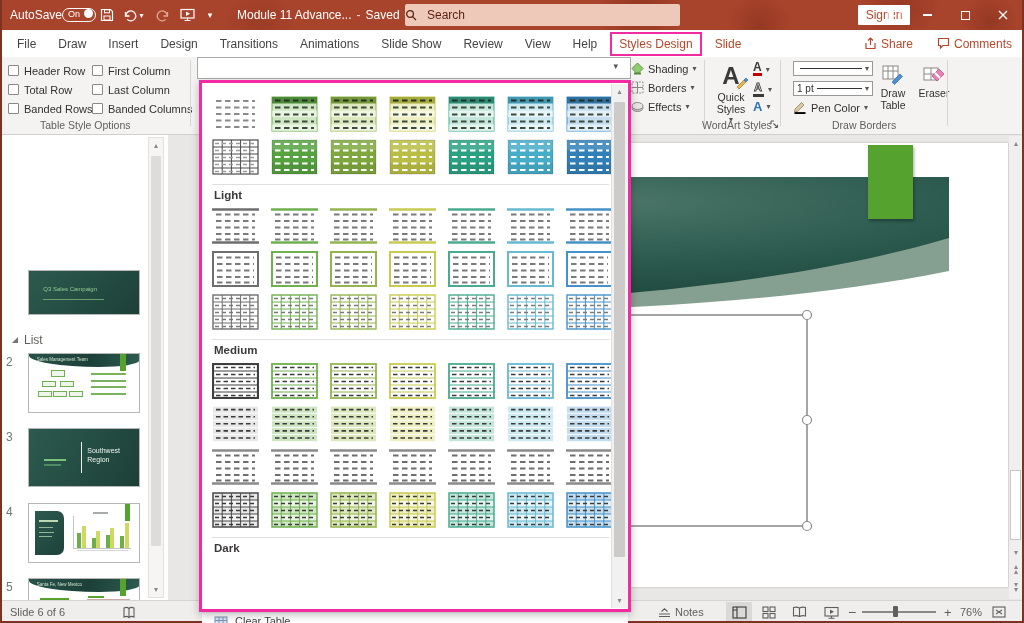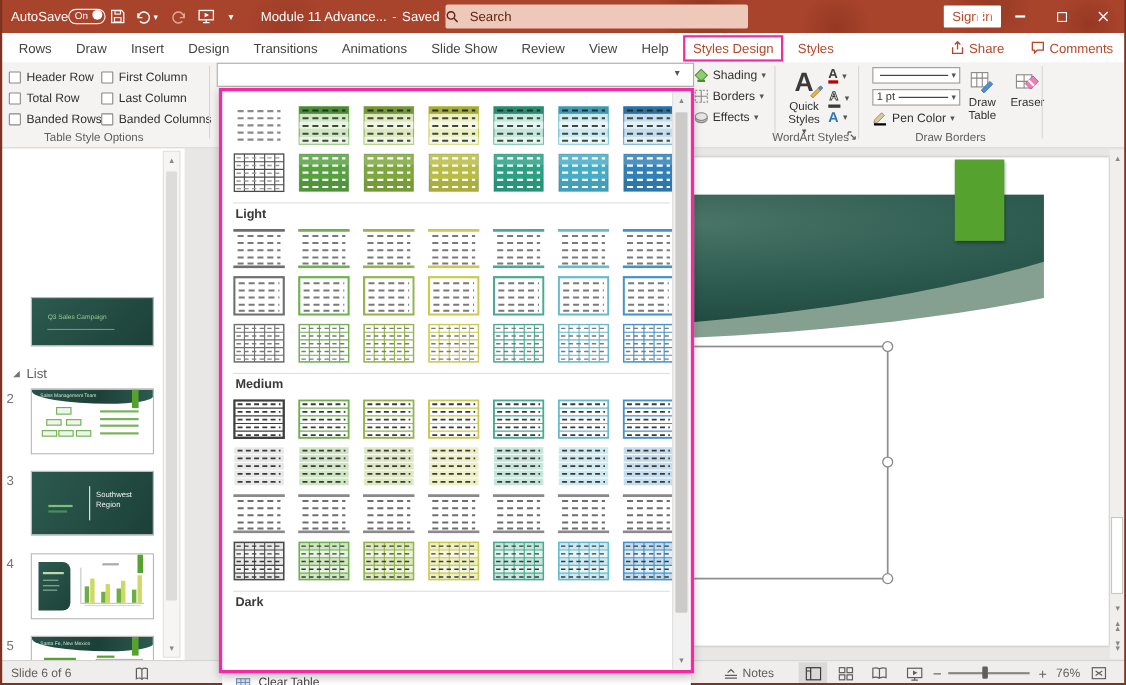--- a/index.html
+++ b/index.html
@@ -171,32 +171,32 @@
       </span>
     <span class="winbtn" style="left:986px">
       <svg width="10" height="10" viewBox="0 0 10 10">
           <path d="M1 1 L9 9 M9 1 L1 9" stroke="#fff" stroke-width="1.3"></path>
         </svg>
     </span>
   </div>
 
   <div class="tabrow" style="padding-left:6px">
     <span style="display:flex;align-items:center;height:27px">
-        <span class="tab">Rows</span>
+        <span class="tab">File</span>
         <span class="tab">Draw</span>
         <span class="tab">Insert</span>
         <span class="tab">Design</span>
         <span class="tab">Transitions</span>
         <span class="tab">Animations</span>
         <span class="tab">Slide Show</span>
         <span class="tab">Review</span>
         <span class="tab">View</span>
         <span class="tab">Help</span>
         <span class="tab ctx hl">Styles Design</span>
-        <span class="tab ctx">Styles</span>
+        <span class="tab ctx">Slide</span>
       </span>
     <span class="tabspacer"></span>
     <span class="tr-btn">
       <svg width="13" height="13" viewBox="0 0 13 13">
           <path d="M2 6 v5.5 h9 V6" fill="none" stroke="#b7472a" stroke-width="1.2"></path>
           <path d="M6.5 8 V1.5 M4 3.5 L6.5 1 L9 3.5" fill="none" stroke="#b7472a" stroke-width="1.2"></path>
         </svg>
       <span>Share</span>
     </span>
     <span class="tr-btn">

